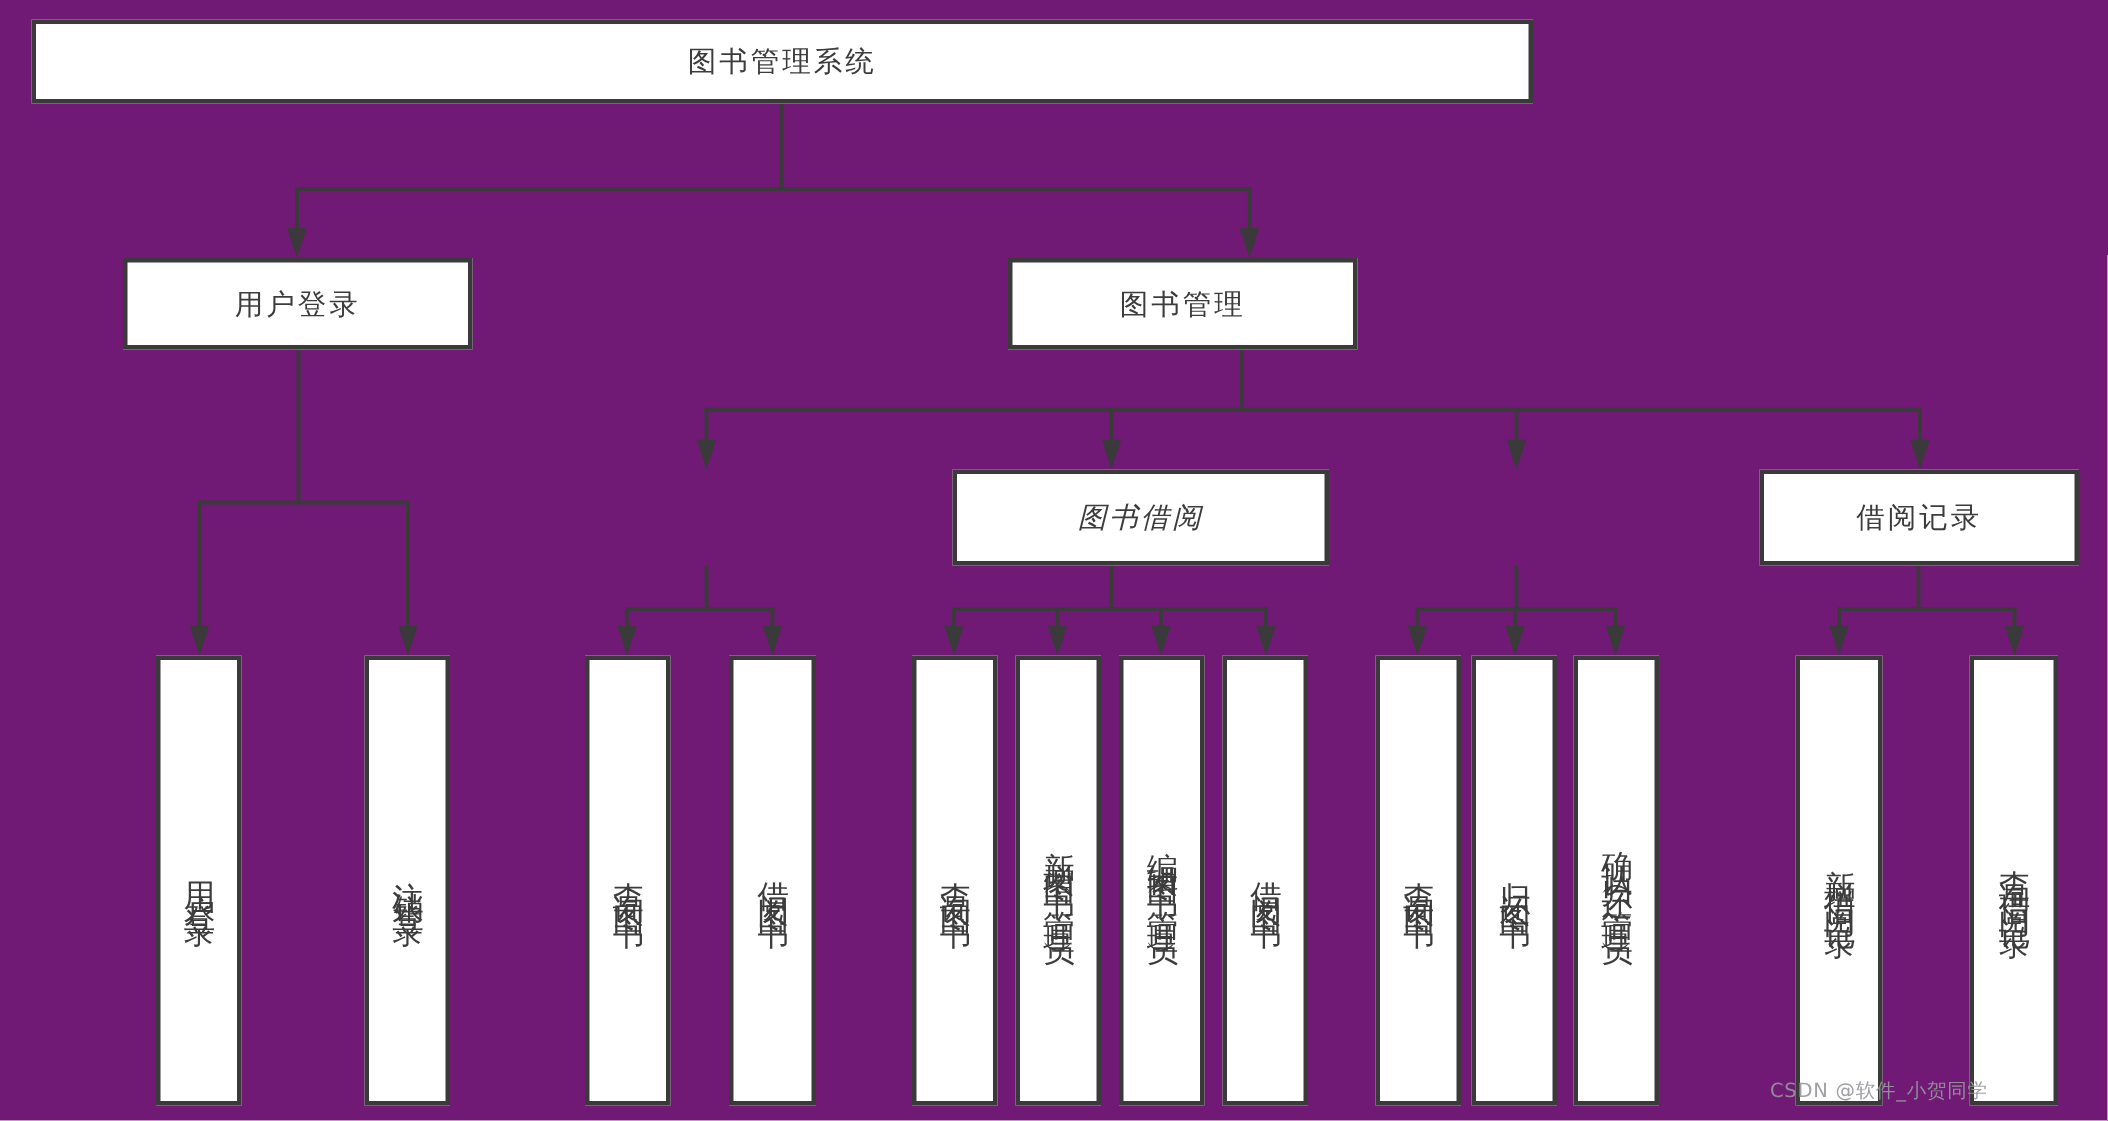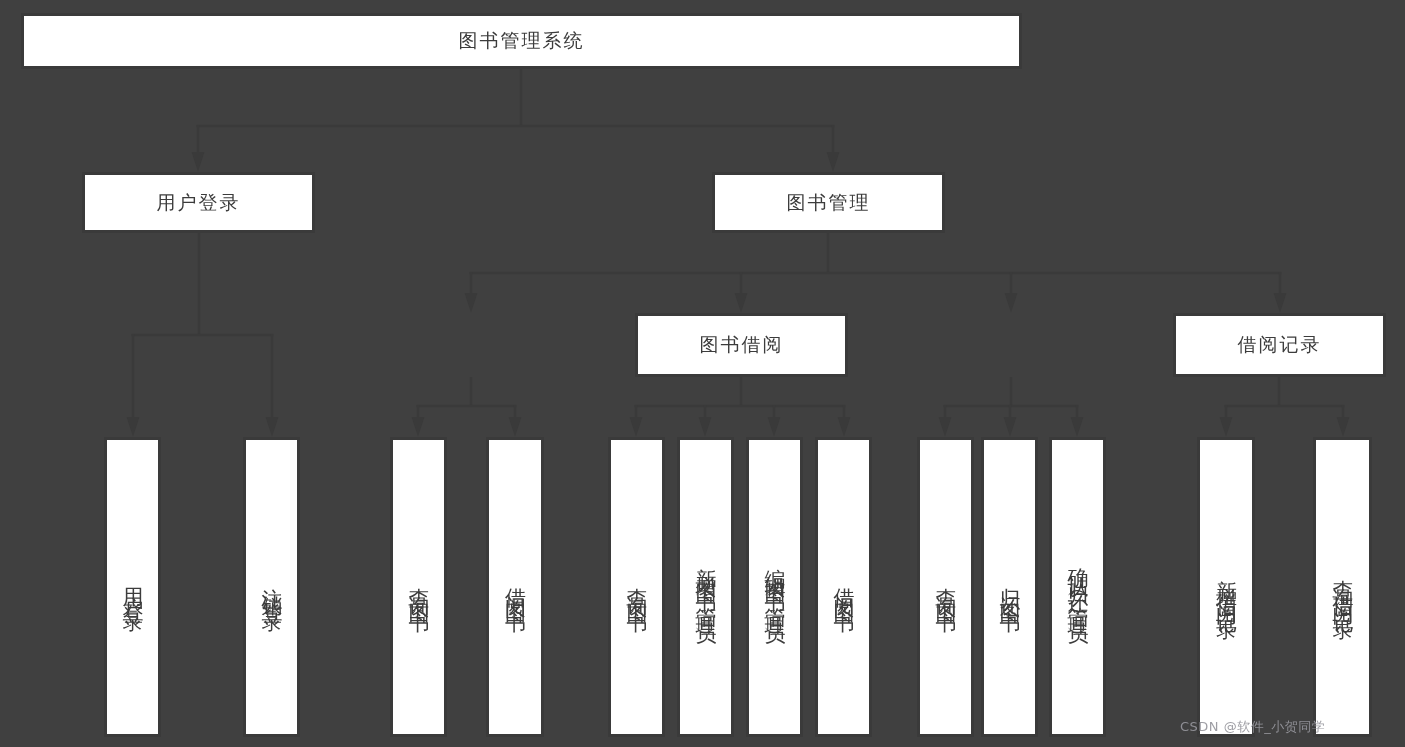--- a/index.html
+++ b/index.html
@@ -5,21 +5,21 @@
   html, body {
     margin: 0;
     padding: 0;
     background: #ffffff;
     font-family: "DejaVu Sans", "Liberation Sans", sans-serif;
   }
   .canvas {
     position: relative;
     width: 1405px;
     height: 747px;
-    background: #404040;
+    background: #701a75;
     overflow: hidden;
   }
   .connectors {
     position: absolute;
     left: 0;
     top: 0;
     width: 1405px;
     height: 747px;
     z-index: 1;
   }
@@ -139,25 +139,25 @@
     <polygon points="1336.5,417 1349.5,417 1343,437"></polygon>
   </svg>
 
   <div class="box" style="left:21px; top:13px; width:1001px; height:56px;">
     <span class="hlabel">图书管理系统</span>
   </div>
 
   <div class="box" style="left:82px; top:172px; width:233px; height:61px;">
     <span class="hlabel">用户登录</span>
   </div>
-  <div class="box" style="left:712px; top:172px; width:233px; height:61px;">
+  <div class="box" style="left:672px; top:172px; width:233px; height:61px;">
     <span class="hlabel">图书管理</span>
   </div>
 
-  <div class="box" style="left:635px; top:313px; width:213px; height:64px;">
+  <div class="box" style="left:635px; top:313px; width:251px; height:64px;font-style:italic;">
     <span class="hlabel">图书借阅</span>
   </div>
   <div class="box" style="left:1173px; top:313px; width:213px; height:64px;">
     <span class="hlabel">借阅记录</span>
   </div>
 
   <div class="box vbox" style="left:104px; top:437px; width:57px; height:300px;">
     <span class="vlabel">用户登录</span>
   </div>
   <div class="box vbox" style="left:243px; top:437px; width:57px; height:300px;">

